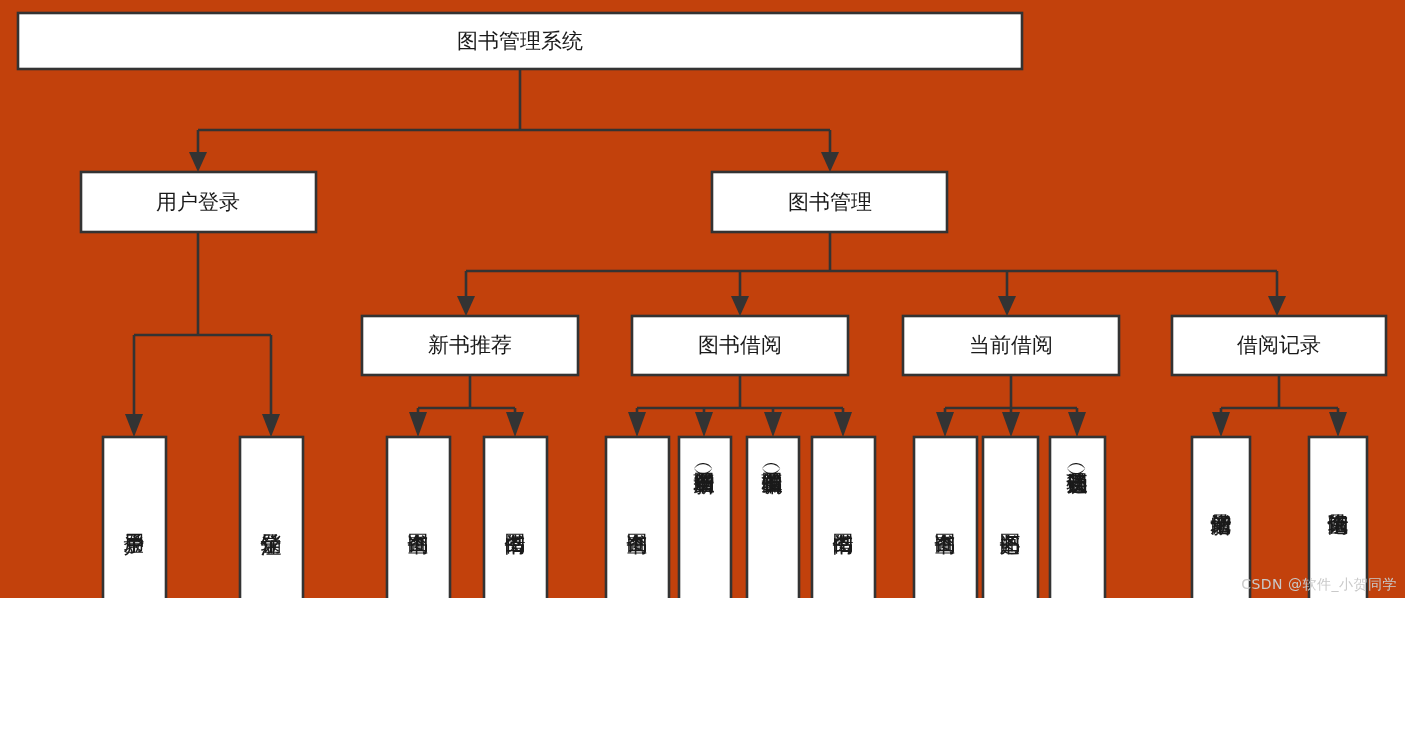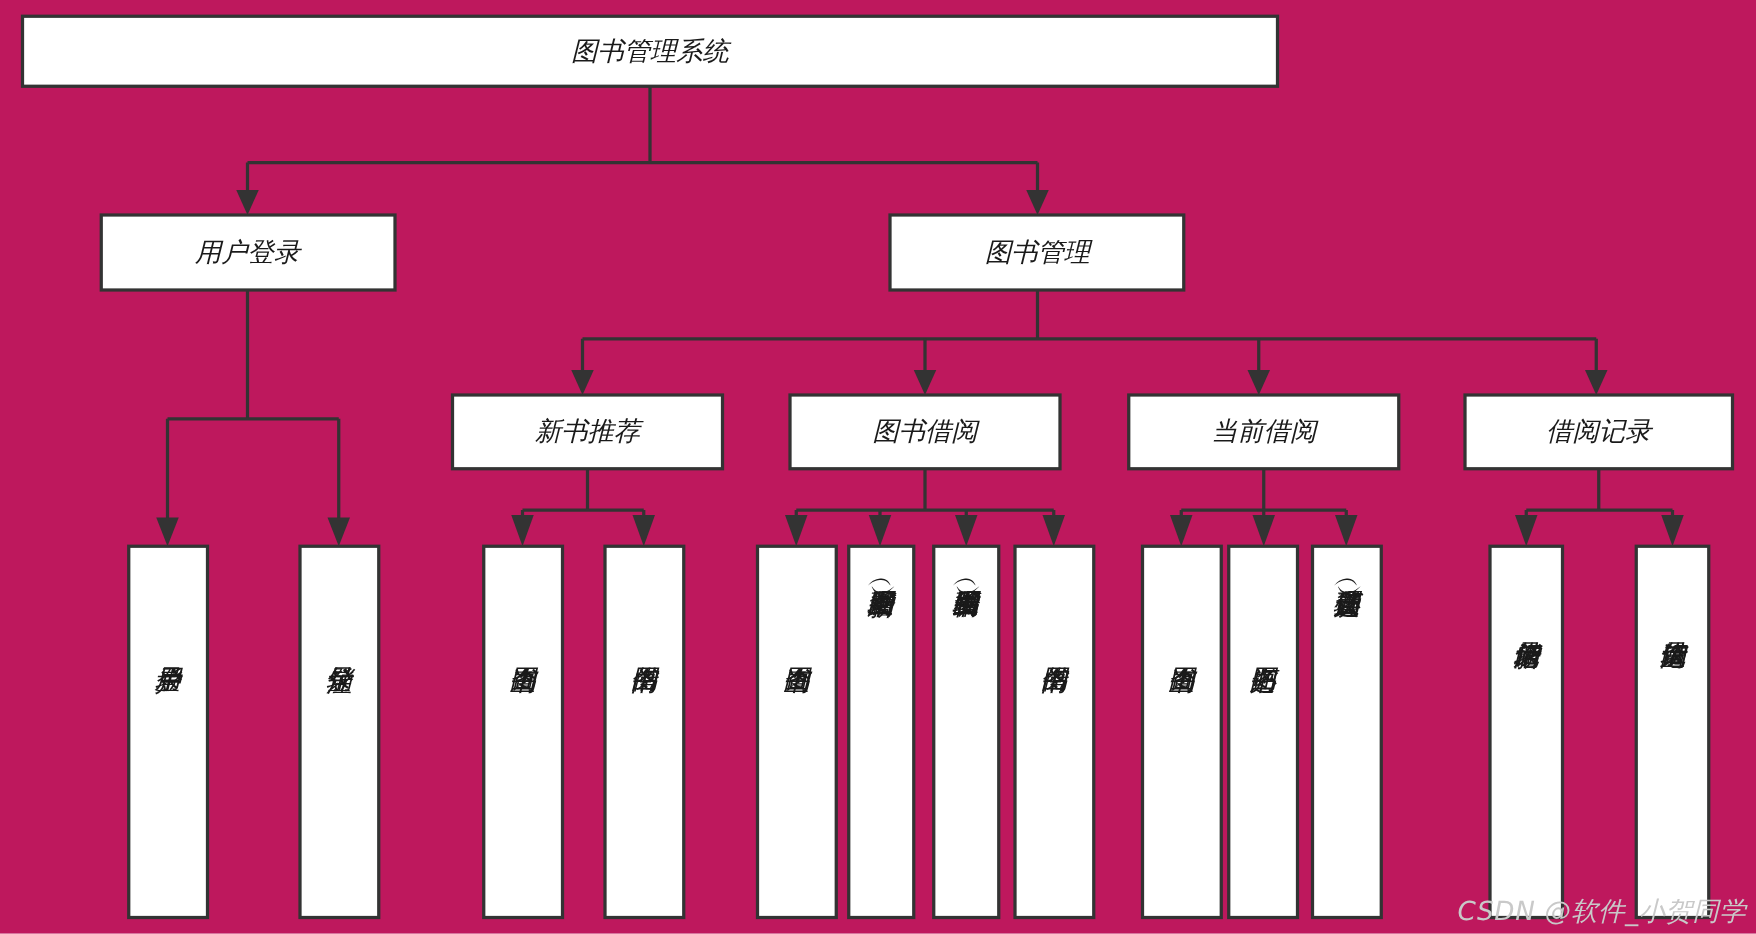--- a/index.html
+++ b/index.html
@@ -6,24 +6,23 @@
     margin: 0;
     padding: 0;
     background: #ffffff;
   }
   body {
     font-family: "DejaVu Sans", "Liberation Sans", sans-serif;
   }
   #diagram-root {
     position: relative;
     width: 1405px;
-    height: 747px;
-    background: #be185d;
+    height: 598px;
+    background: #c2410c;
     overflow: hidden;
-    font-style: italic;
   }
   svg.flow {
     position: absolute;
     left: 0;
     top: 0;
     width: 1405px;
     height: 747px;
     display: block;
   }
   .node-rect {
@@ -52,21 +51,21 @@
   }
   .arrow-head {
     fill: #333333;
     stroke: none;
   }
   .watermark {
     position: absolute;
     right: 8px;
     bottom: 4px;
     font-family: "DejaVu Sans", "Liberation Sans", sans-serif;
-    font-size: 21px;
+    font-size: 14px;
     color: #c9c9c9;
     white-space: nowrap;
     letter-spacing: 0.5px;
     user-select: none;
   }
 </style>
 </head>
 <body>
 
 <div id="diagram-root">

